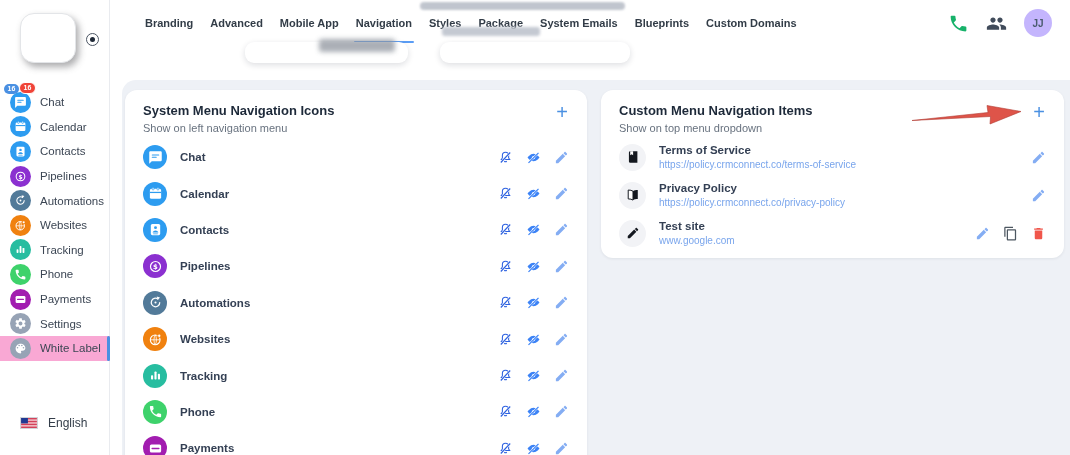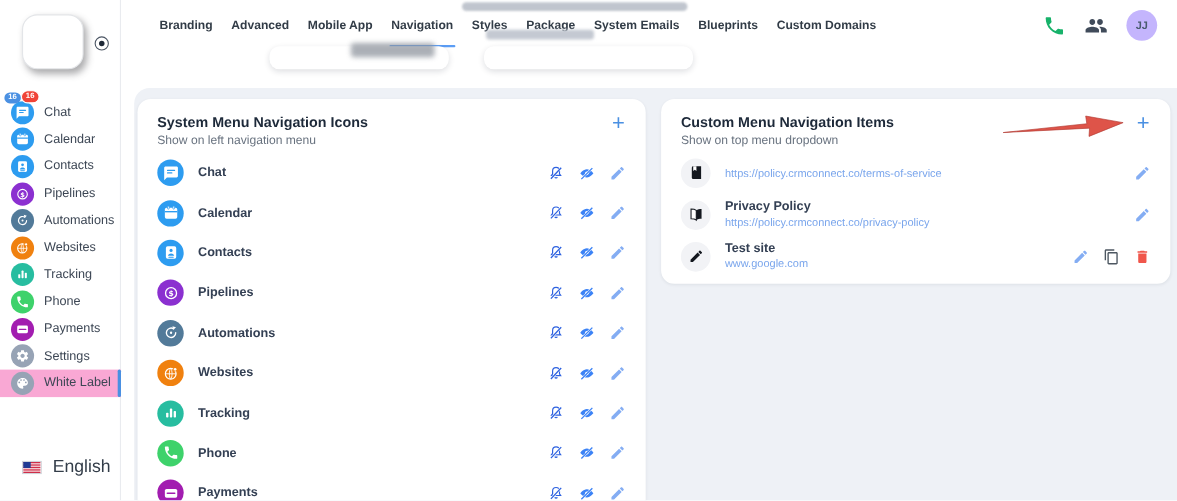--- a/index.html
+++ b/index.html
@@ -18,21 +18,21 @@
   .sb-item.active::after { content:""; position:absolute; right:0; top:0; width:3px; height:100%; background:#4a90e2; border-radius:2px; }
   .sb-icon-wrap { position:relative; width:21px; height:21px; flex:0 0 21px; }
   .sb-icon { width:21px; height:21px; border-radius:50%; display:flex; align-items:center; justify-content:center; }
   .sb-icon svg { width:13px; height:13px; display:block; }
   .sb-label { margin-left:9px; font-size:11.5px; color:#3c4654; white-space:nowrap; }
   .sb-badge { position:absolute; font-size:7px; font-weight:bold; color:#fff; padding:1.5px 3.5px; border-radius:6px; line-height:1; z-index:3; }
   .sb-badge.b0 { left:-6px; top:-8px; }
   .sb-badge.b1 { left:9px; top:-10px; border:1.5px solid #fff; }
   .language-row { position:absolute; left:0; top:416px; width:110px; display:flex; align-items:center; padding-left:20px; cursor:pointer; }
   .flag { width:18px; height:12px; border:0.5px solid #d0d4d9; display:block; }
-  .language-label { margin-left:10px; font-size:16px; color:#333d49; }
+  .language-label { margin-left:10px; font-size:12px; color:#333d49; }
 
   
   .topbar { position:absolute; left:110px; top:0; width:960px; height:80px; background:#fff; z-index:2; }
   .tabs { position:absolute; left:35px; top:17px; display:flex; gap:17px; }
   .tab { position:relative; font-size:11px; font-weight:600; color:#323c47; cursor:pointer; white-space:nowrap; padding-bottom:6px; }
   .tab.active::after { content:""; position:absolute; left:-2px; right:-2px; bottom:-8px; height:2.5px; border-radius:2px; background:#5b9df5; }
   .tb-icons { position:absolute; right:18px; top:9px; display:flex; align-items:center; gap:17px; }
   .tb-icon { width:21px; height:21px; cursor:pointer; }
   .tb-icon svg { width:21px; height:21px; display:block; }
   .avatar { width:28px; height:28px; border-radius:50%; background:#c4b5fd; color:#4a5b6e; font-size:10px; font-weight:bold; display:flex; align-items:center; justify-content:center; cursor:pointer; }
@@ -611,20 +611,21 @@
     </div>
     <div class="cus-rows">
   <div class="cus-row">
     <span class="cus-icon">
             <svg viewBox="0 0 24 24">
               <path d="M5 4.3A2.3 2.3 0 0 1 7.3 2H19.5v20H7.3A2.3 2.3 0 0 1 5 19.7z" fill="#14181f"></path>
               <path d="M7.2 2h5v7.2l-2.5-1.9-2.5 1.9z" fill="#fff"></path>
             </svg>
           </span>
     <span class="cus-text">
+      <span class="cus-title">Terms of Service</span>
       <span class="cus-url">https://policy.crmconnect.co/terms-of-service</span>
     </span>
     <span class="row-actions">
             <span class="act-icon">
               <svg viewBox="0 0 24 24">
                 <path fill="#84adf3" d="M3 17.25V21h3.75L17.81 9.94l-3.75-3.75L3 17.25zM20.71 7.04c.39-.39.39-1.02 0-1.41l-2.34-2.34c-.39-.39-1.02-.39-1.41 0l-1.83 1.83 3.75 3.75 1.96-1.83z"></path>
               </svg>
             </span>
           </span>
   </div>

